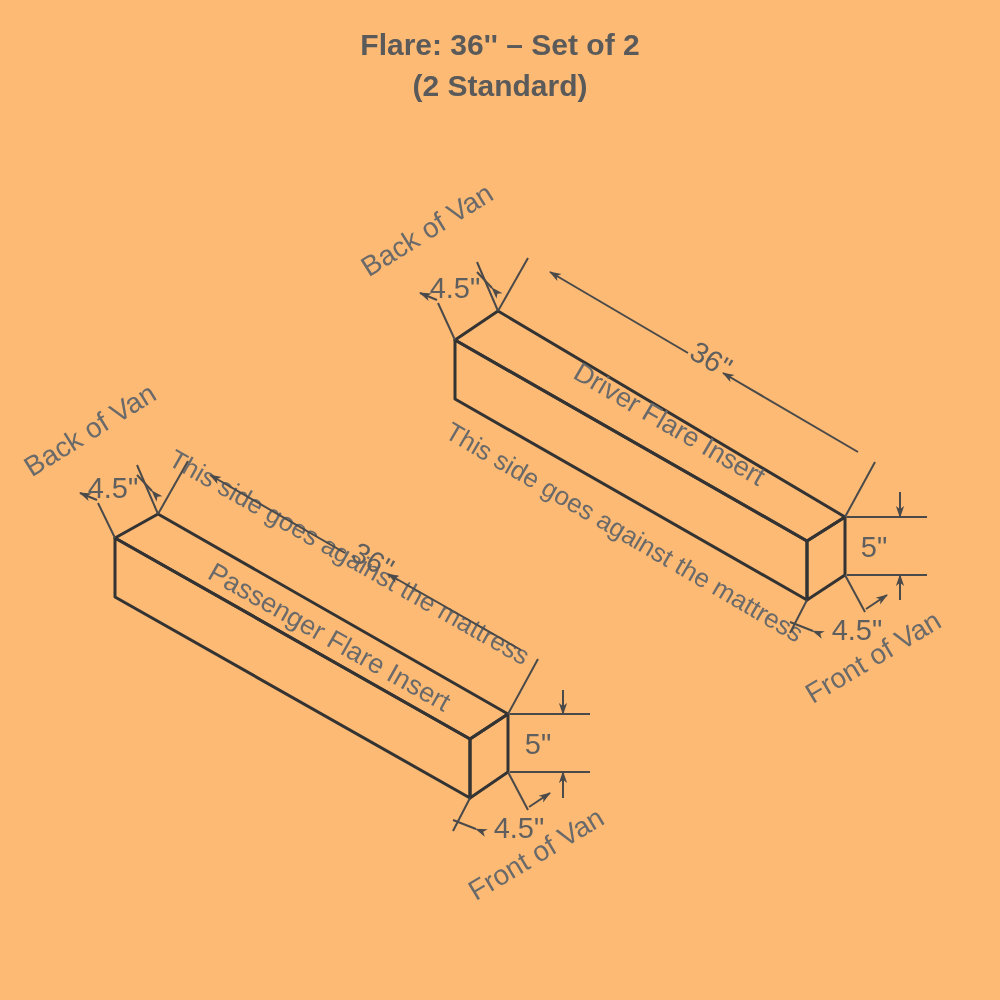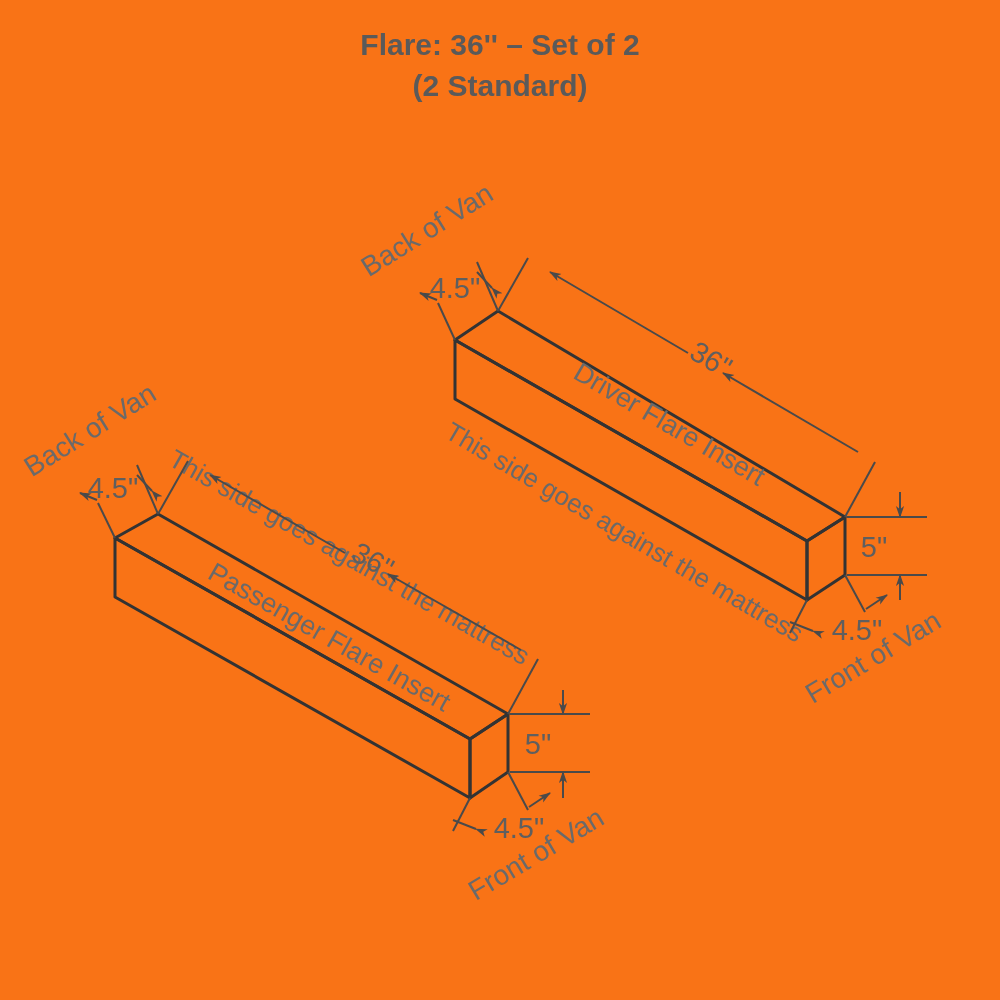--- a/index.html
+++ b/index.html
@@ -10,21 +10,21 @@
   body {
     width: 1000px;
     height: 1000px;
     overflow: hidden;
     font-family: "Liberation Sans", sans-serif;
   }
   #stage {
     position: relative;
     width: 1000px;
     height: 1000px;
-    background: #f97316;
+    background: #fdba74;
   }
   #diagram {
     position: absolute;
     left: 0;
     top: 0;
     width: 1000px;
     height: 1000px;
   }
   .ttl {
     fill: #5a5a5a;

